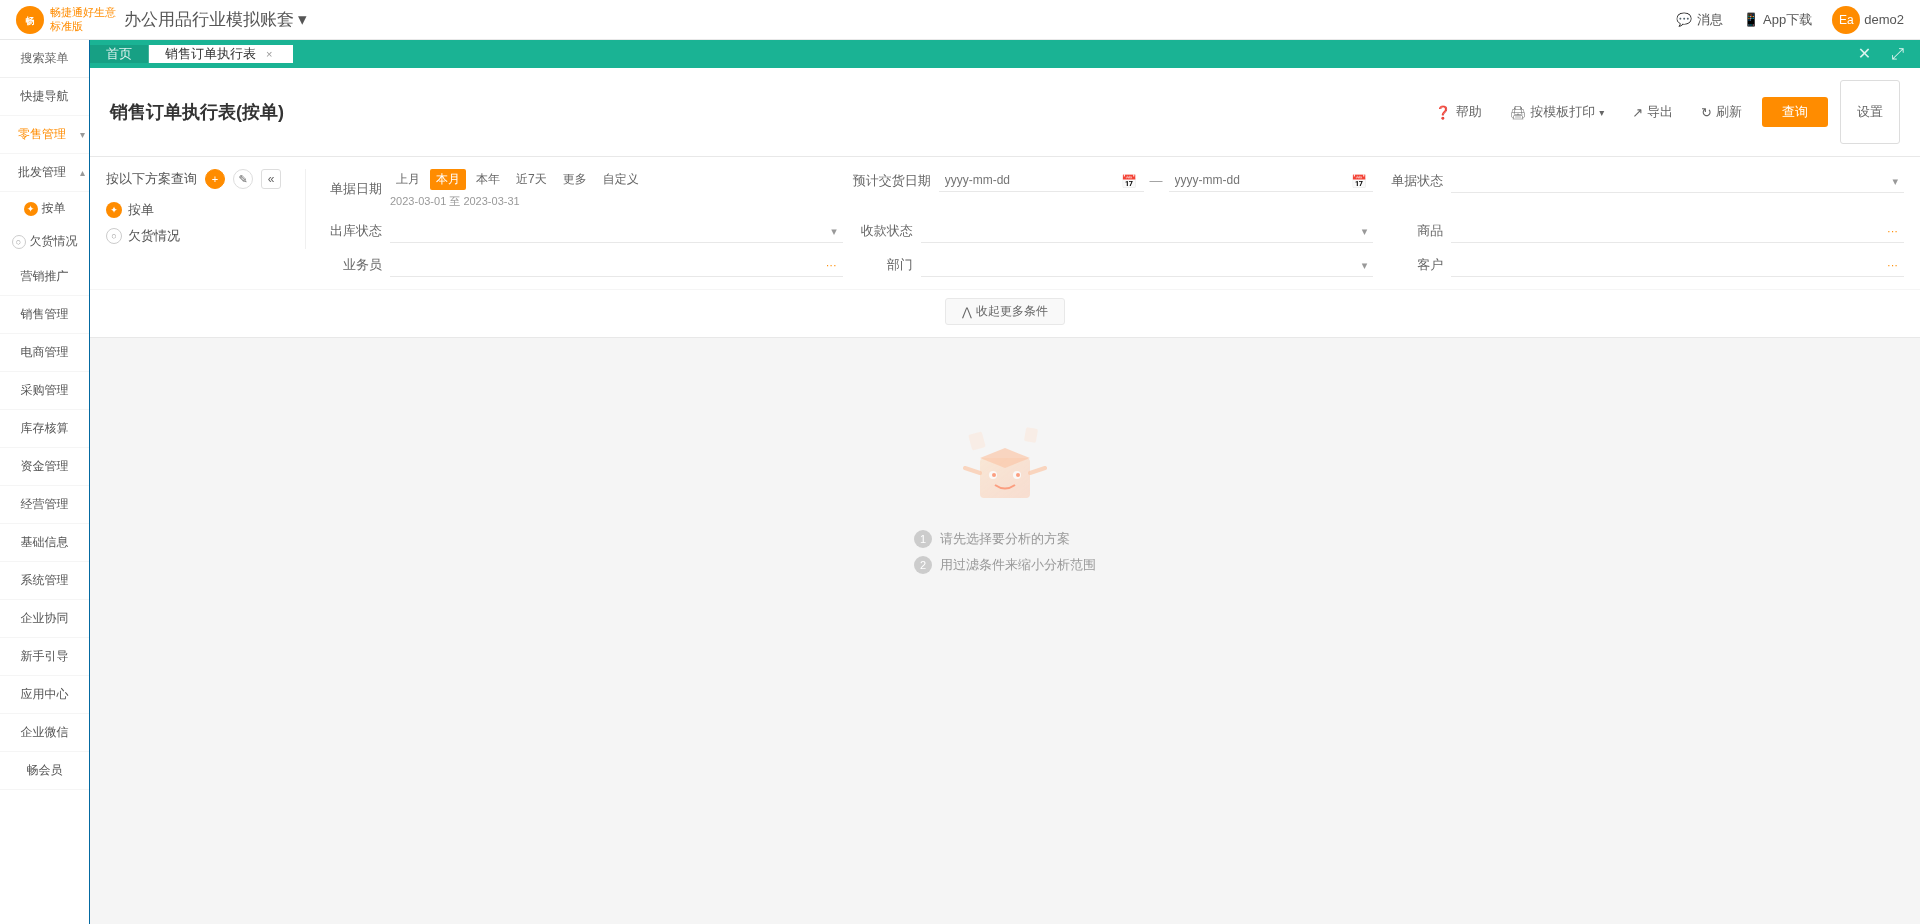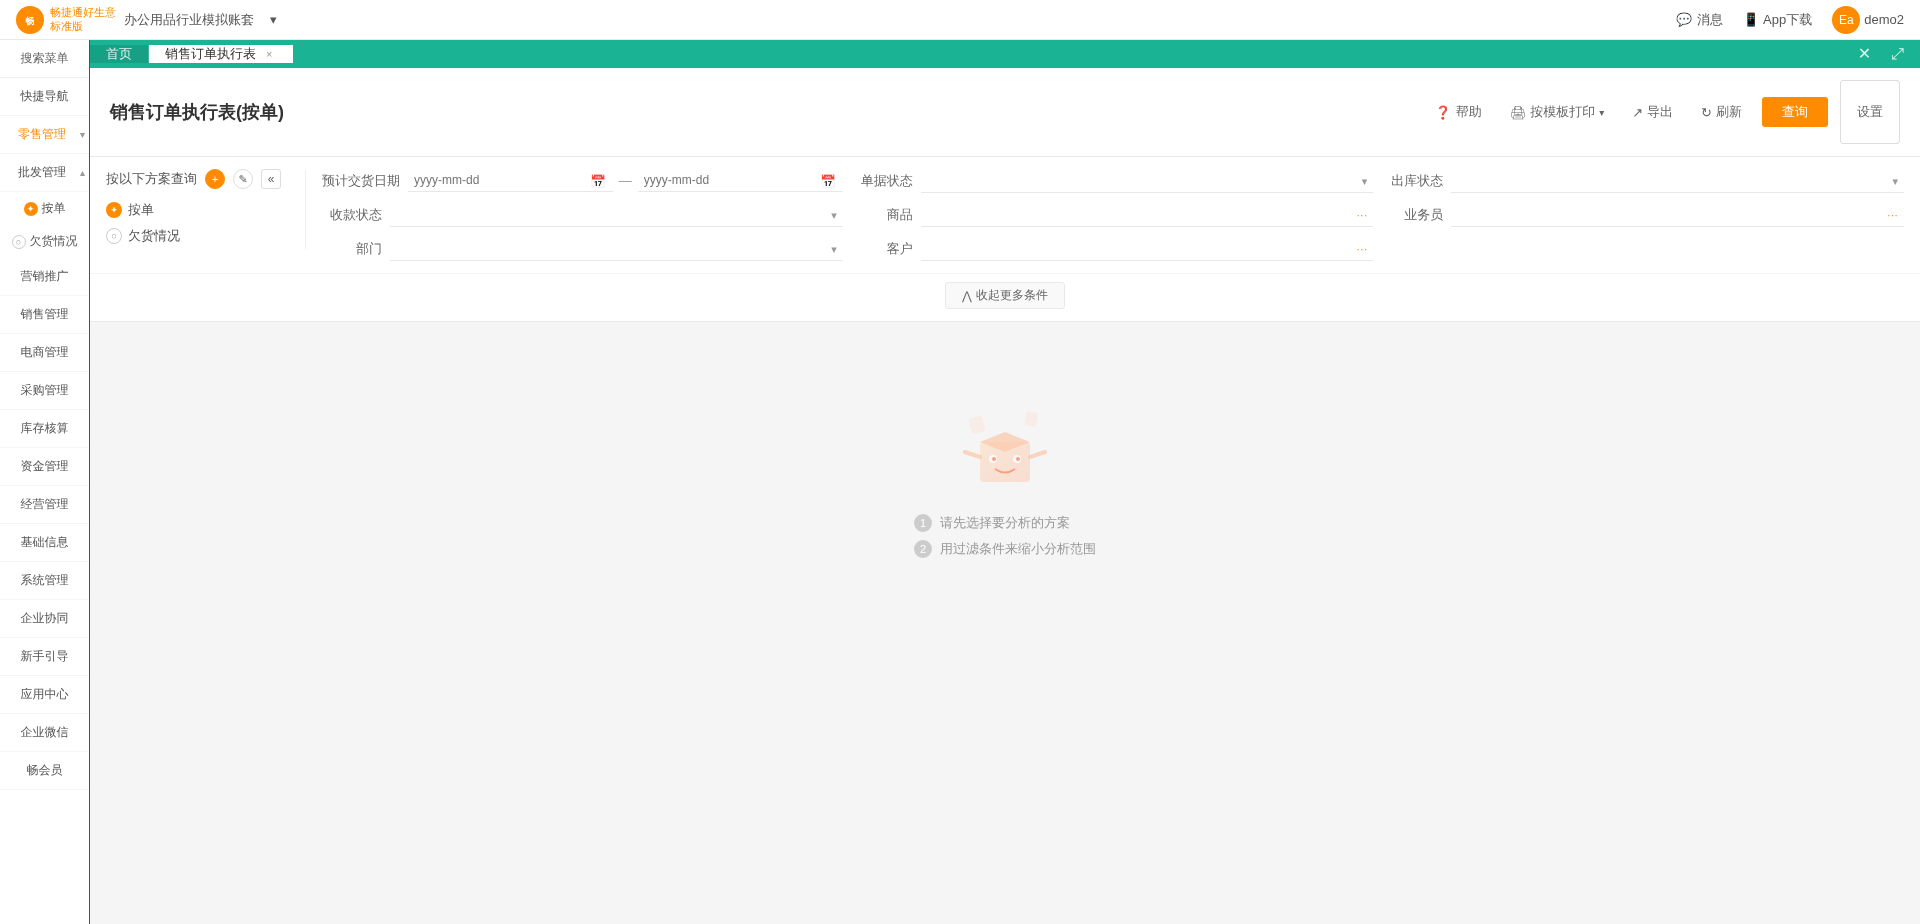--- a/index.html
+++ b/index.html
@@ -39,22 +39,22 @@
       font-weight: bold;
     }
     .logo-text {
       font-size: 11px;
       color: #ff8c00;
       line-height: 1.2;
     }
     .app-selector {
       display: flex;
       align-items: center;
-      gap: 16px;
-      font-size: 13px;
+      gap: 4px;
+      font-size: 17px;
       color: #555;
       cursor: pointer;
       text-align: right;
     }
     .top-bar-right {
       display: flex;
       align-items: center;
       gap: 20px;
     }
     .top-bar-btn {
@@ -676,20 +676,34 @@
               <span>按单</span>
             </div>
             <div class="scheme-list-item">
               <span style="width:16px;height:16px;border-radius:50%;border:1px solid #ccc;display:inline-flex;align-items:center;justify-content:center;font-size:9px;color:#999;">○</span>
               <span>欠货情况</span>
             </div>
           </div>
 
           <div class="filter-fields">
 
+            <div class="filter-field">
+              <span class="filter-field-label">单据日期</span>
+              <div style="flex:1;">
+                <div class="date-quick-btns" style="margin-bottom:4px;">
+                  <span class="date-quick-btn">上月</span>
+                  <span class="date-quick-btn active">本月</span>
+                  <span class="date-quick-btn">本年</span>
+                  <span class="date-quick-btn">近7天</span>
+                  <span class="date-quick-btn">更多</span>
+                  <span class="date-quick-btn">自定义</span>
+                </div>
+                <div class="single-date-range">2023-03-01 至 2023-03-31</div>
+              </div>
+            </div>
 
             <div class="filter-field">
               <span class="filter-field-label">预计交货日期</span>
               <div class="date-range">
                 <div class="date-input-wrap">
                   <input type="text" class="filter-input" style="color: rgb(187, 187, 187);" placeholder="yyyy-mm-dd">
                   <span class="date-icon">📅</span>
                 </div>
                 <span class="date-separator">—</span>
                 <div class="date-input-wrap">

